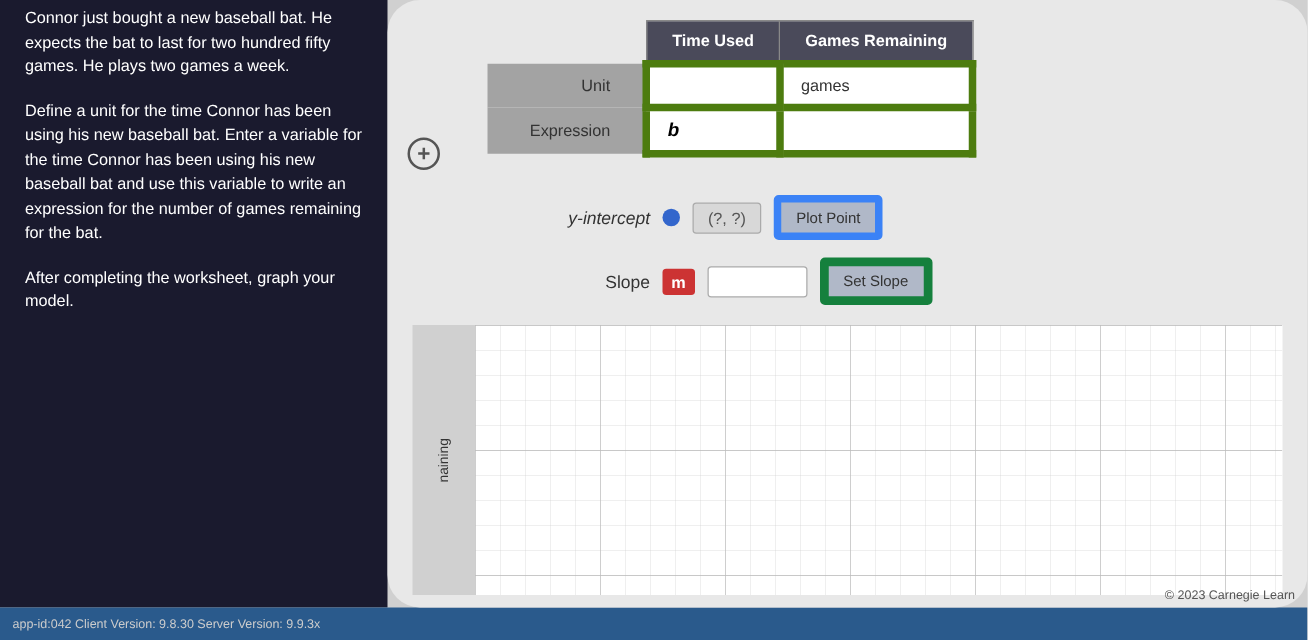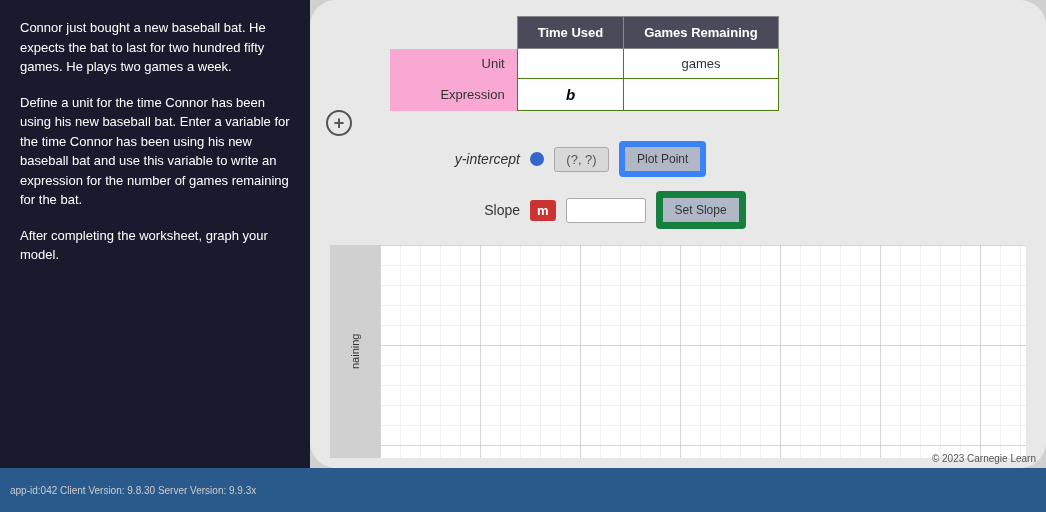--- a/index.html
+++ b/index.html
@@ -18,21 +18,21 @@
       flex: 1;
       height: 100%;
     }
 
     
     .left-panel {
       background: #1a1a2e;
       color: white;
       width: 310px;
       min-width: 310px;
-      padding: 18px 20px;
+      padding: 4px 20px;
       font-size: 13px;
       line-height: 1.5;
     }
 
     .left-panel p {
       margin-bottom: 16px;
     }
 
     .left-panel p:last-child {
       margin-bottom: 0;
@@ -64,35 +64,35 @@
       background: #4a4a5a;
       color: white;
       padding: 8px 20px;
       text-align: center;
       font-size: 13px;
       font-weight: bold;
       border: 1px solid #888;
     }
 
     .data-table td {
-      border: 1px solid #4d7c0f;
+      border: 6px solid #4d7c0f;
       padding: 7px 14px;
       font-size: 13px;
       background: white;
-      text-align: center;
+      text-align: left;
       min-width: 90px;
     }
 
     .data-table td.label-cell {
-      background: #f9a8d4;
+      background: #a3a3a3;
       text-align: right;
       border: none;
       font-weight: normal;
       color: #333;
-      padding-right: 12px;
+      padding-right: 26px;
     }
 
     .data-table td.games-cell {
       color: #333;
       font-size: 13px;
     }
 
     .data-table td.b-cell {
       font-style: italic;
       font-weight: bold;
@@ -243,21 +243,21 @@
       overflow: hidden;
     }
 
     .grid-svg {
       width: 100%;
       height: 100%;
     }
 
     
     .bottom-bar {
-      height: 44px;
+      height: 26px;
       background: #2a5a8c;
       display: flex;
       align-items: center;
       padding: 0 10px;
       font-size: 10px;
       color: #ccc;
     }
 
     .copyright {
       position: absolute;

